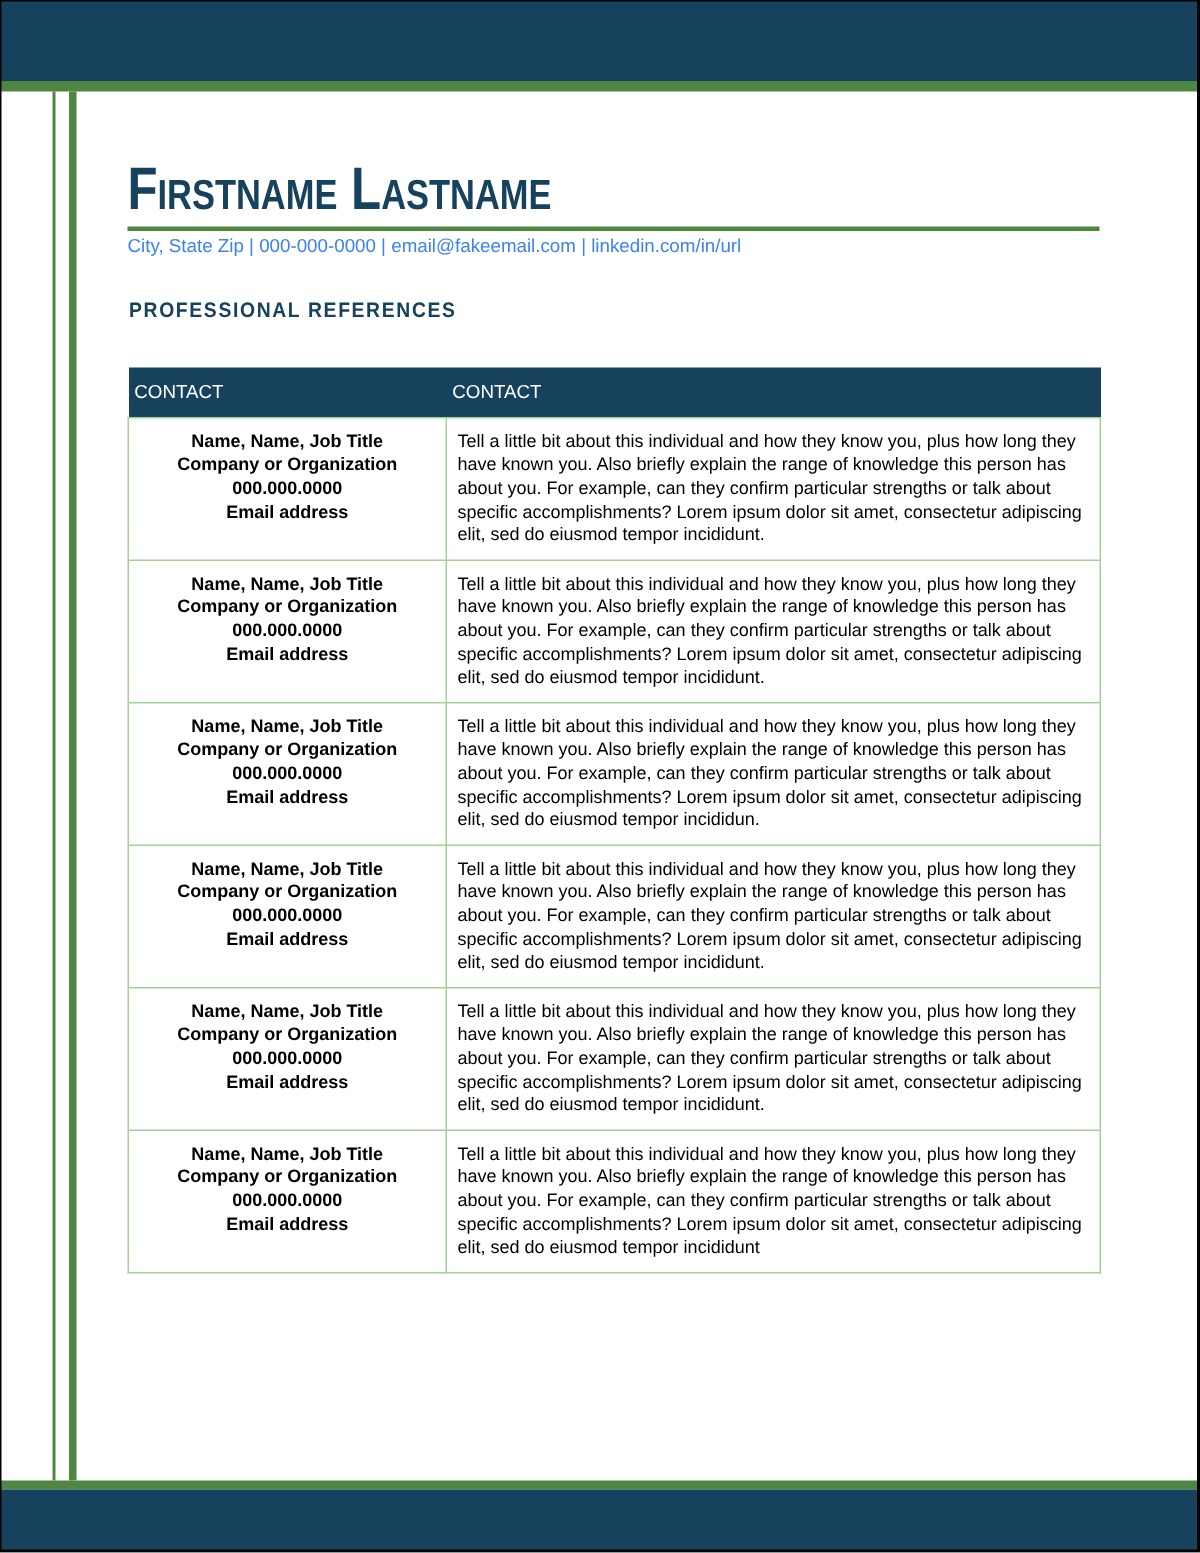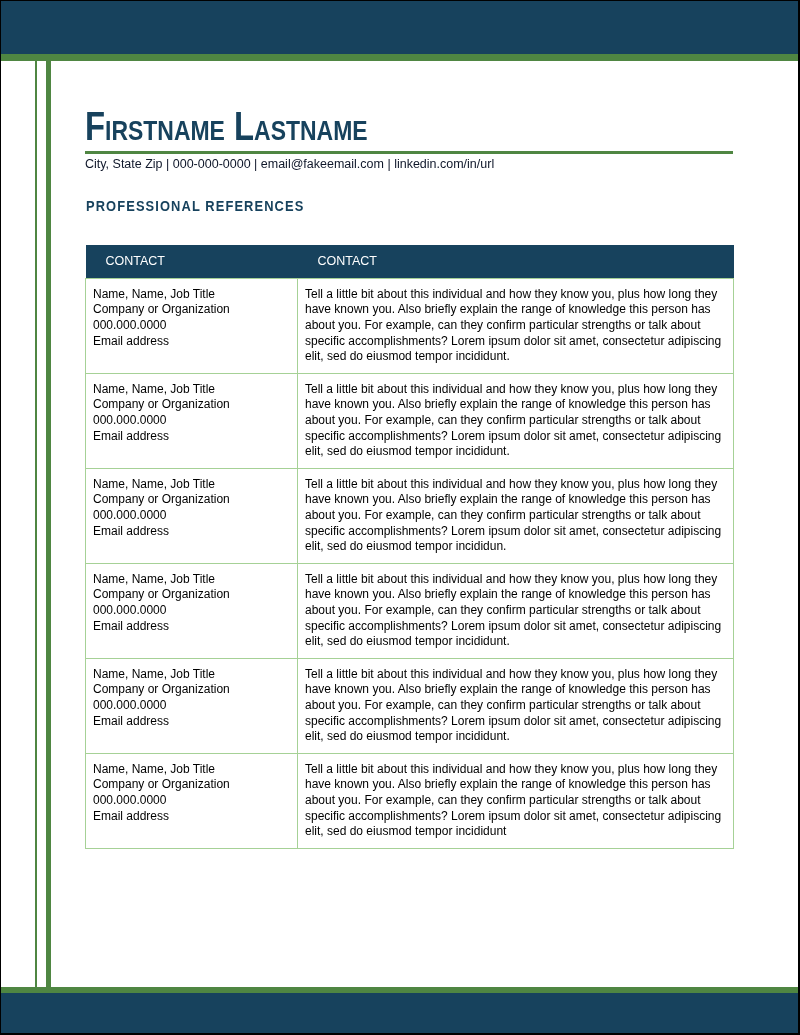--- a/index.html
+++ b/index.html
@@ -20,41 +20,41 @@
   .vline-thick { position: absolute; left: 46px; top: 61px; width: 5px; height: 926px; background: #4f8642; }
 
   .name {
     position: absolute; left: 85px; top: 100px; margin: 0;
     color: #17425d; font-weight: bold; font-size: 40px; letter-spacing: 0px;
     font-variant: small-caps; transform: scaleX(0.82); transform-origin: left top;
     white-space: nowrap; line-height: 52px;
   }
   .name-rule { position: absolute; left: 85px; top: 151px; width: 648px; height: 3px; background: #4f8642; }
   .contact-line {
-    position: absolute; left: 85px; top: 157px; font-size: 12.5px; color: #0f172a; white-space: nowrap;
+    position: absolute; left: 85px; top: 157px; font-size: 12.5px; color: #3b82f6; white-space: nowrap;
   }
   .section-title {
     position: absolute; left: 86px; top: 198px; margin: 0; font-size: 14px; font-weight: bold;
     color: #17425d; letter-spacing: 1.2px; transform: scaleX(0.92); transform-origin: left top;
   }
 
   table.refs {
     position: absolute; left: 85px; top: 245px; width: 648px;
     border-collapse: collapse; table-layout: fixed;
   }
   table.refs th {
     background: #17425d; color: #ffffff; font-weight: normal; font-size: 12.5px;
-    text-align: left; height: 33px; padding: 0 20px; box-sizing: border-box;
+    text-align: left; height: 33px; padding: 0 4px; box-sizing: border-box;
     border: none;
   }
   table.refs td {
     border: 1px solid #a6d196; vertical-align: top; padding: 8px 7px 0 7px;
     height: 95px; box-sizing: border-box; font-size: 12px; line-height: 15.7px; color: #000;
   }
-  td.contact-cell { font-weight: normal; }
+  td.contact-cell { font-weight: bold; text-align: center; }
   td.contact-cell span, td.context-cell span { display: block; }
   col.c1 { width: 212px; }
   col.c2 { width: 436px; }
 </style>
 </head>
 <body>
 
 <div class="frame"></div>
 <div class="top-band"></div>
 <div class="top-stripe"></div>

